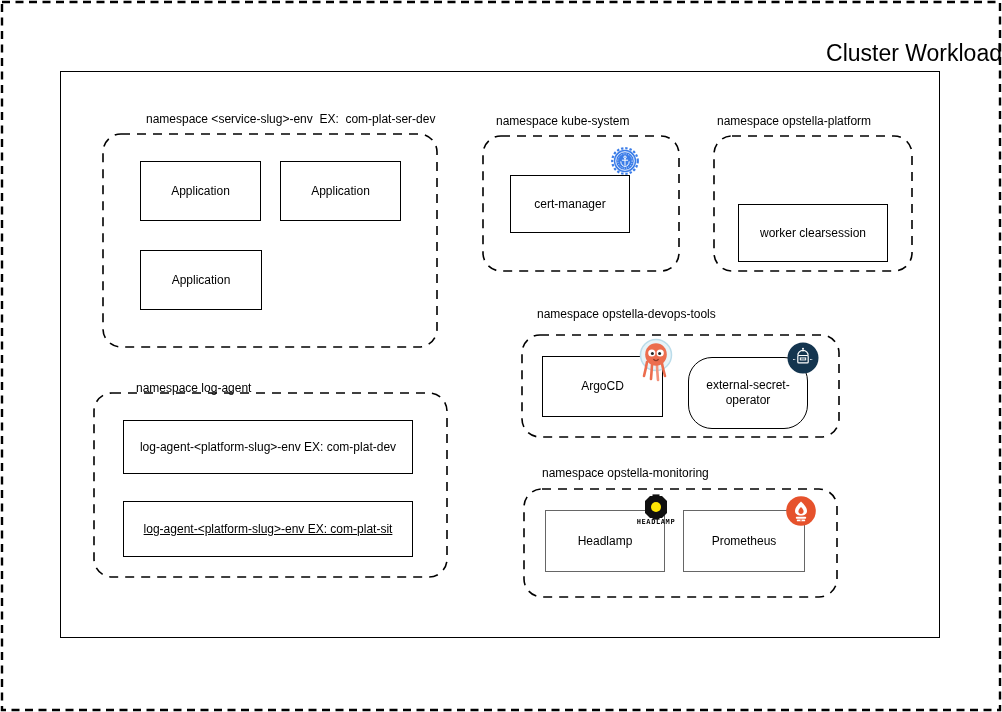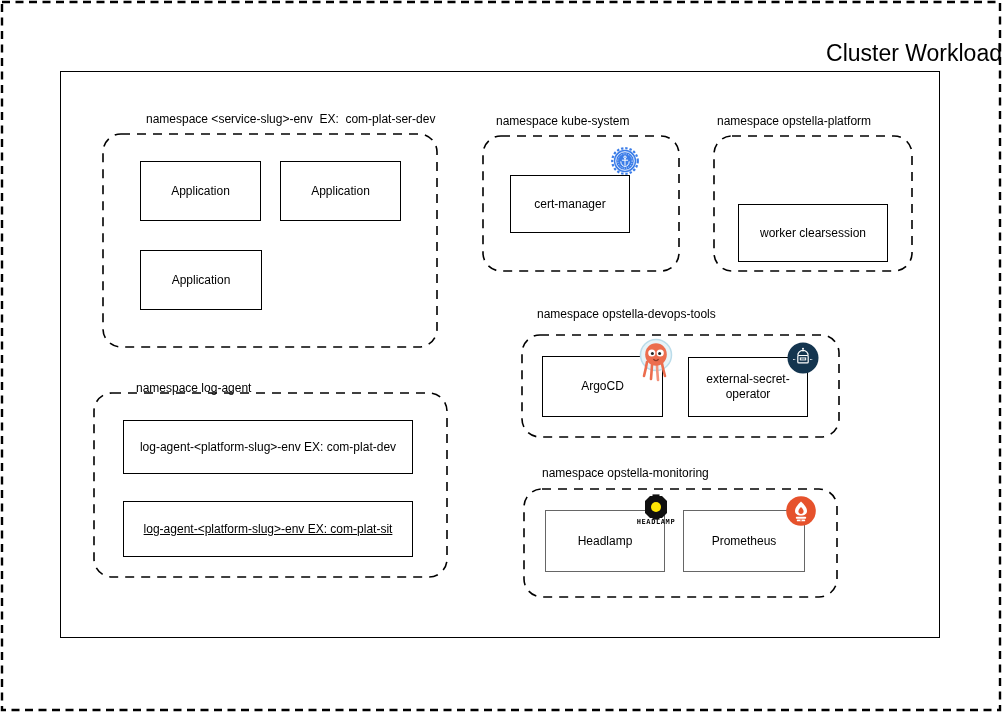--- a/index.html
+++ b/index.html
@@ -103,21 +103,21 @@
       <path d="M16,27 C15.6,33 15.4,36 15,41" stroke="#EC6D4E" stroke-width="2.6" fill="none" stroke-linecap="round"></path>
       <path d="M21,27.5 C21.2,33 21.6,37 22,42" stroke="#F2917A" stroke-width="2.6" fill="none" stroke-linecap="round"></path>
       <path d="M26,25.5 C27,31 28,34 29,38" stroke="#EC6D4E" stroke-width="2.6" fill="none" stroke-linecap="round"></path>
       <ellipse cx="20" cy="16.5" rx="10.8" ry="11.2" fill="#EC6D4E"></ellipse>
       <circle cx="15.8" cy="15" r="3.6" fill="#fff"></circle>
       <circle cx="24.2" cy="15" r="3.6" fill="#fff"></circle>
       <circle cx="16.4" cy="15.4" r="1.5" fill="#222"></circle>
       <circle cx="23.6" cy="15.4" r="1.5" fill="#222"></circle>
       <path d="M17.8,21.5 q2.2,2.2 4.4,0" stroke="#8D3B28" stroke-width="1.4" fill="none" stroke-linecap="round"></path>
     </svg>
-    <div class="abs node" style="left:688px; top:357px; width:120px; height:60px;">
+    <div class="abs node" style="left:688px; top:357px; width:120px; height:72px;border-radius:24px;">
       <span>external-secret-operator</span>
     </div>
     <svg class="abs icon" style="left:787px; top:342px;" width="32" height="32" viewBox="-16 -16 32 32">
       <circle r="15.5" fill="#14354F"></circle>
       <circle cx="0" cy="-9.3" r="1" fill="#fff"></circle>
       <line x1="0" y1="-8.2" x2="0" y2="-6.4" stroke="#fff" stroke-width="1"></line>
       <path d="M-5.2,-2.5 a5.2,5.2 0 0,1 10.4,0" fill="none" stroke="#fff" stroke-width="1.2"></path>
       <rect x="-5.2" y="-2.5" width="10.4" height="7.4" rx="1" fill="none" stroke="#fff" stroke-width="1.2"></rect>
       <rect x="-3.2" y="-0.6" width="6.4" height="3" fill="#fff"></rect>
       <path d="M-2.2,0.3 h4.4 M-2.2,1.3 h4.4" stroke="#14354F" stroke-width="0.6"></path>

